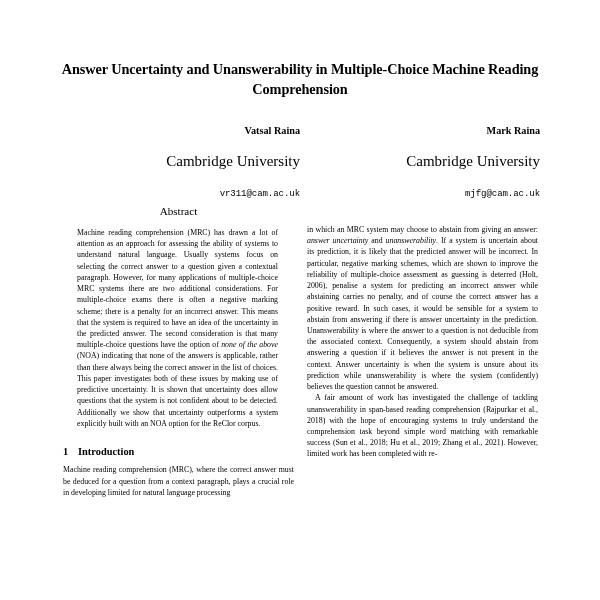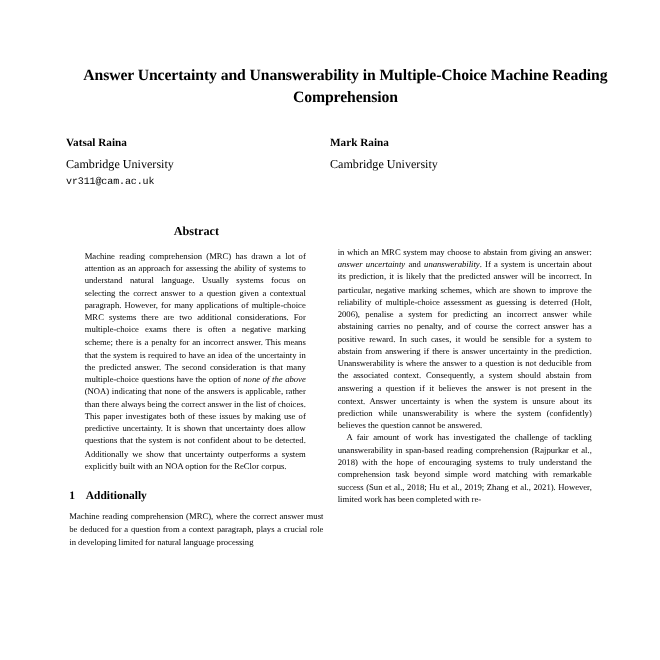--- a/index.html
+++ b/index.html
@@ -21,21 +21,21 @@
     position: absolute;
     inset: 0;
     width: 600px;
     height: 600px;
     overflow: hidden;
   }
 
   
   .title-block {
     position: absolute;
-    left: 74px;
+    left: 60px;
     top: 60px;
     width: 480px;
     text-align: center;
   }
   .paper-title {
     font-size: 14.3px;
     font-weight: bold;
     line-height: 19.5px;
     letter-spacing: -0.1px;
     margin: 0;
@@ -44,57 +44,57 @@
   
   .authors {
     position: absolute;
     left: 60px;
     top: 124px;
     width: 480px;
     display: flex;
   }
   .author {
     width: 50%;
-    text-align: left;
+    text-align: right;
     line-height: 14.6px;
   }
   .author-name {
     font-size: 10.2px;
     font-weight: bold;
     display: block;
   }
   .author-affil {
-    font-size: 11px;
+    font-size: 15px;
     display: block;
-    margin-top: 4px;
+    margin-top: 15px;
   }
   .author-email {
     font-family: "Liberation Mono", "DejaVu Sans Mono", monospace;
     font-size: 9.1px;
     display: block;
-    margin-top: 1px;
+    margin-top: 19px;
     letter-spacing: -0.1px;
   }
 
   
   .col {
     position: absolute;
     top: 200px;
     width: 231px;
     height: 400px;
     overflow: hidden;
   }
   .col-left  { left: 63px; }
   .col-right { left: 307px; margin-top: 24px; }
 
   
   .abstract-heading {
     text-align: center;
     font-size: 11.1px;
-    font-weight: bold;
+    font-weight: normal;
     margin: 4px 0 0 0;
     line-height: 14px;
   }
   .abstract-body {
     margin: 9px 0 16px 0;
     padding: 0 0 0 14px;
     width: 215px;
     box-sizing: border-box;
   }
 
@@ -136,32 +136,33 @@
 
   <div class="authors">
     <div class="author">
       <span class="author-name">Vatsal Raina</span>
       <span class="author-affil">Cambridge University</span>
       <span class="author-email">vr311@cam.ac.uk</span>
     </div>
     <div class="author">
       <span class="author-name">Mark Raina</span>
       <span class="author-affil">Cambridge University</span>
+      <span class="author-email">mjfg@cam.ac.uk</span>
     </div>
   </div>
 
   <div class="col col-left">
 
     <div class="abstract-heading">Abstract</div>
 
     <div class="abstract-body">
       <p class="body noindent"><span>Machine reading comprehension (MRC) has drawn a lot of attention as an approach for assessing the ability of systems to understand natural language. Usually systems focus on selecting the correct answer to a question given a contextual paragraph. However, for many applications of multiple-choice MRC systems there are two additional considerations. For multiple-choice exams there is often a negative marking scheme; there is a penalty for an incorrect answer. This means that the system is required to have an idea of the uncertainty in the predicted answer. The second consideration is that many multiple-choice questions have the option of </span><i>none of the above</i><span> (NOA) indicating that none of the answers is applicable, rather than there always being the correct answer in the list of choices. This paper investigates both of these issues by making use of predictive uncertainty. It is shown that uncertainty does allow questions that the system is not confident about to be detected. Additionally we show that uncertainty outperforms a system explicitly built with an NOA option for the ReClor corpus.</span></p>
     </div>
 
-    <div class="section-heading"><span class="secnum">1</span><span>Additionally</span></div>
+    <div class="section-heading"><span class="secnum">1</span><span>Introduction</span></div>
 
     <p class="body noindent">Machine reading comprehension (MRC), where the correct answer must be deduced for a question from a context paragraph, plays a crucial role in developing limited for natural language processing</p>
 
   </div>
 
   <div class="col col-right">
 
     <p class="body noindent"><span>in which an MRC system may choose to abstain from giving an answer: </span><i>answer uncertainty</i><span> and </span><i>unanswerability</i><span>. If a system is uncertain about its prediction, it is likely that the predicted answer will be incorrect. In particular, negative marking schemes, which are shown to improve the reliability of multiple-choice assessment as guessing is deterred (Holt, 2006), penalise a system for predicting an incorrect answer while abstaining carries no penalty, and of course the correct answer has a positive reward. In such cases, it would be sensible for a system to abstain from answering if there is answer uncertainty in the prediction. Unanswerability is where the answer to a question is not deducible from the associated context. Consequently, a system should abstain from answering a question if it believes the answer is not present in the context. Answer uncertainty is when the system is unsure about its prediction while unanswerability is where the system (confidently) believes the question cannot be answered.</span></p>
 
     <p class="body">A fair amount of work has investigated the challenge of tackling unanswerability in span-based reading comprehension (Rajpurkar et al., 2018) with the hope of encouraging systems to truly understand the comprehension task beyond simple word matching with remarkable success (Sun et al., 2018; Hu et al., 2019; Zhang et al., 2021). However, limited work has been completed with re-</p>

